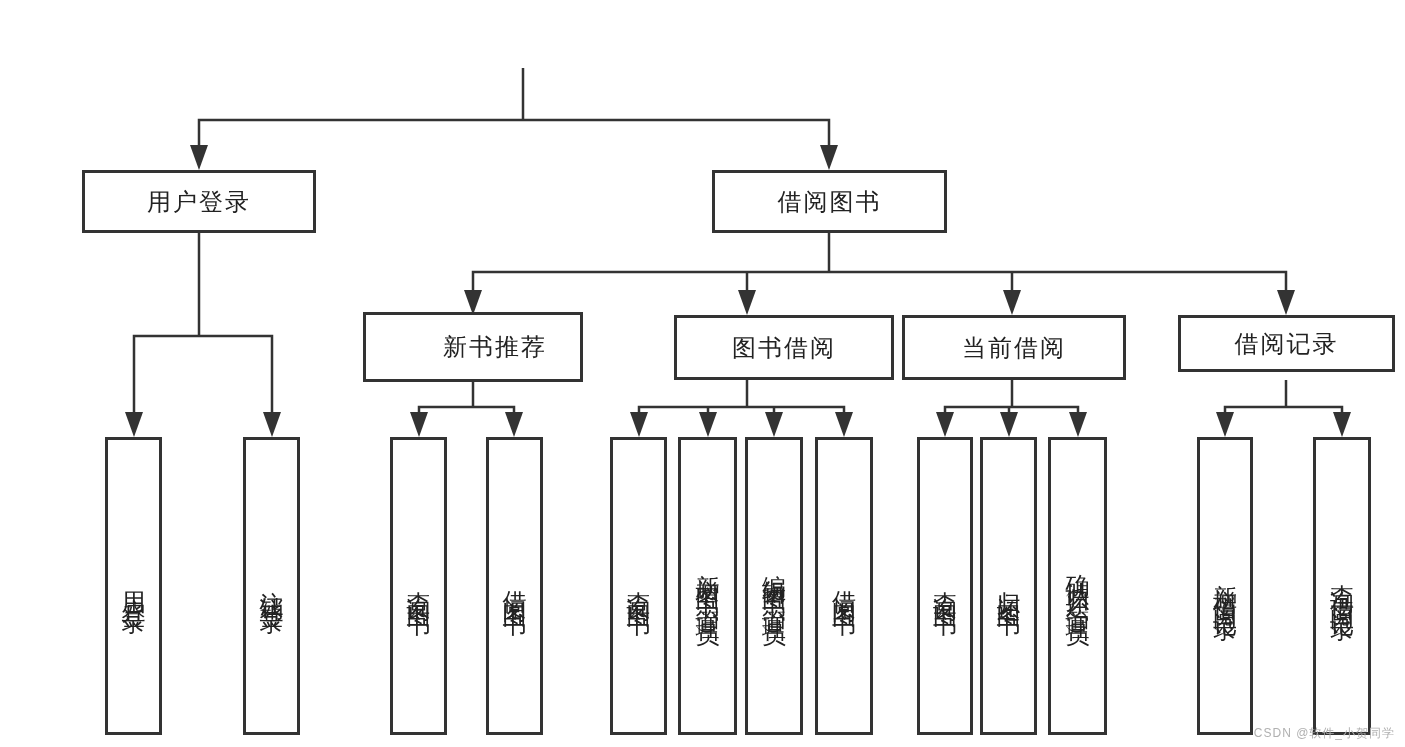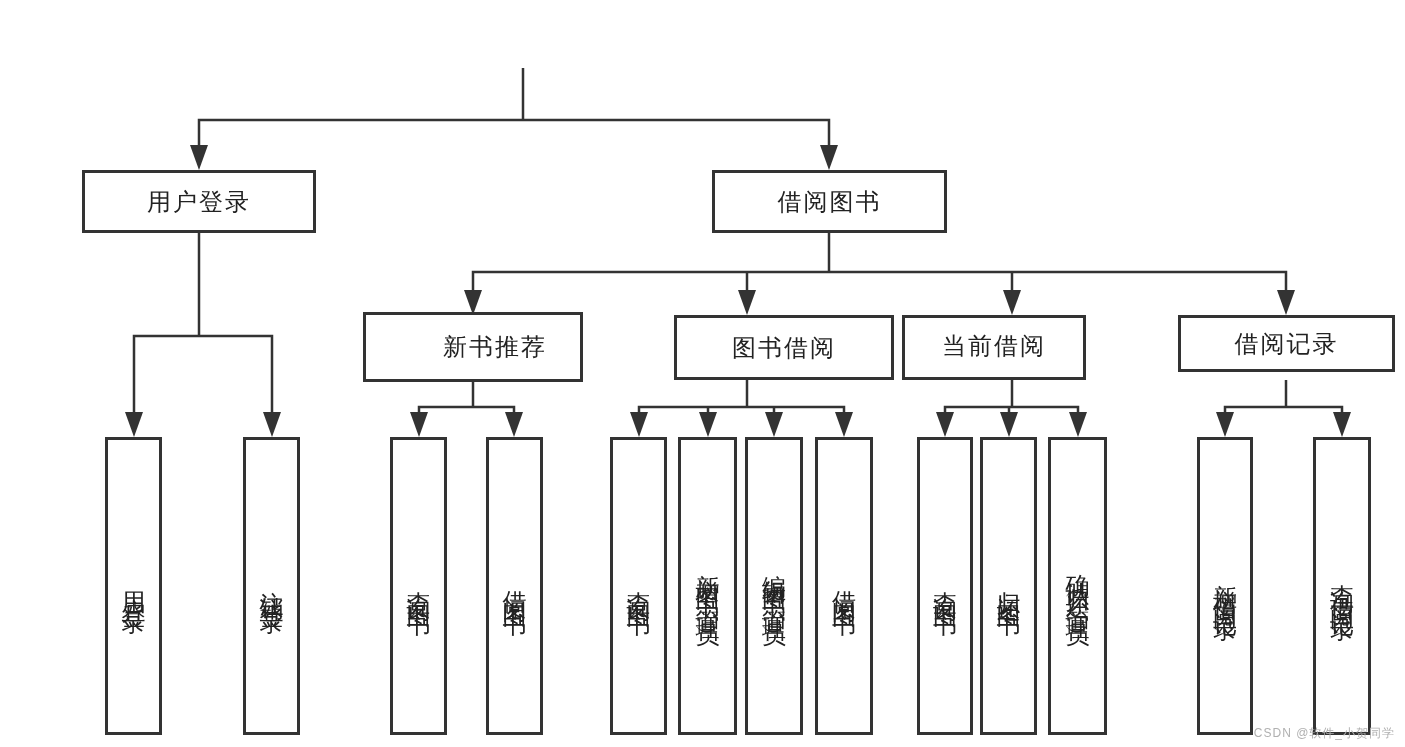--- a/index.html
+++ b/index.html
@@ -137,21 +137,21 @@
       <polygon class="carrow" points="1333,412 1351,412 1342,437"></polygon>
     </g>
   </svg>
 
 
   <div class="box hbox" style="left:82px; top:170px; width:234px; height:63px;">用户登录</div>
   <div class="box hbox" style="left:712px; top:170px; width:235px; height:63px;">借阅图书</div>
 
   <div class="box hbox" style="left:363px; top:312px; width:220px; height:70px;padding-left:44px;">新书推荐</div>
   <div class="box hbox" style="left:637px; top:315px; width:220px; height:65px;margin-left:37px;">图书借阅</div>
-  <div class="box hbox" style="left:902px; top:315px; width:184px; height:65px;font-family:Liberation Mono, monospace;">当前借阅</div>
+  <div class="box hbox" style="left:902px; top:315px; width:224px; height:65px;">当前借阅</div>
   <div class="box hbox" style="left:1178px; top:315px; width:217px; height:57px;">借阅记录</div>
 
   <div class="box vbox" style="left:105px;">用户登录</div>
   <div class="box vbox" style="left:243px;">注销登录</div>
 
   <div class="box vbox" style="left:390px;">查询图书</div>
   <div class="box vbox" style="left:486px;">借阅图书</div>
 
   <div class="box vbox" style="left:610px;">查询图书</div>
   <div class="box vbox" style="left:678px; width:59px;">新增图书（管理员）</div>

